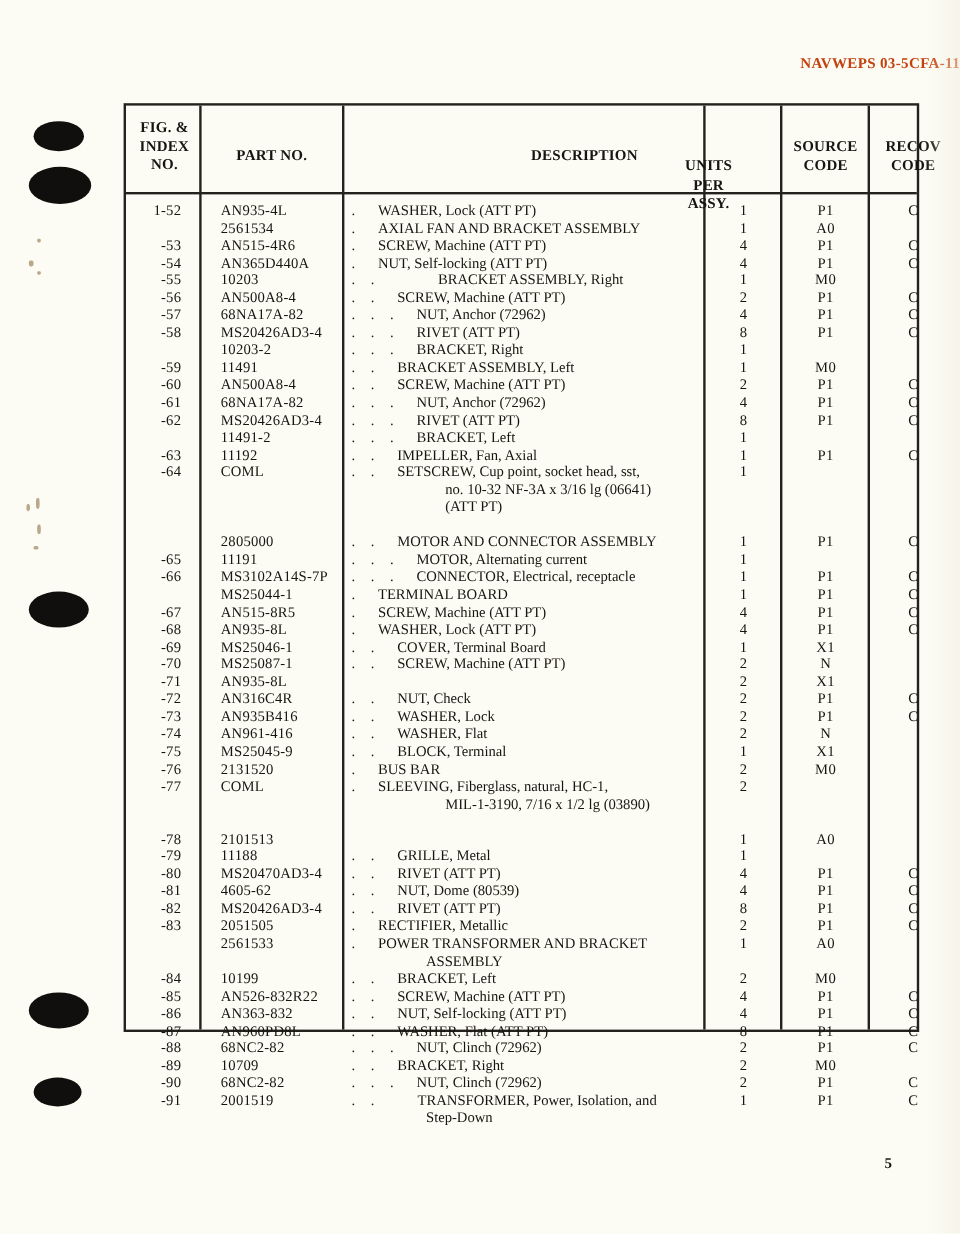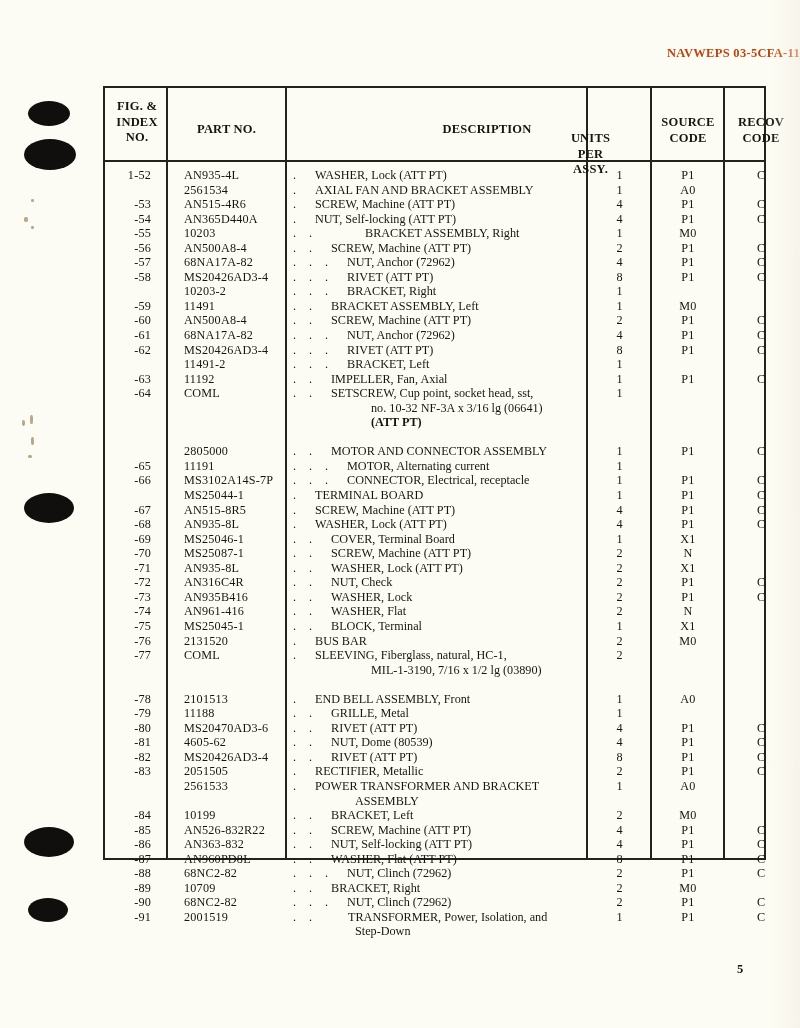--- a/index.html
+++ b/index.html
@@ -369,21 +369,21 @@
           <div class="cell c-index"></div>
           <div class="cell c-part"></div>
           <div class="cell c-desc"><span class="desc-text" style="padding-left: 78px;">no. 10-32 NF-3A x 3/16 lg (06641)</span></div>
           <div class="cell c-units"></div>
           <div class="cell c-source"></div>
           <div class="cell c-recov"></div>
         </div>
         <div class="row">
           <div class="cell c-index"></div>
           <div class="cell c-part"></div>
-          <div class="cell c-desc"><span class="desc-text" style="padding-left: 78px; font-weight: bold;">(ATT PT)</span></div>
+          <div class="cell c-desc"><span class="desc-text" style="padding-left: 78px;">(ATT PT)</span></div>
           <div class="cell c-units"></div>
           <div class="cell c-source"></div>
           <div class="cell c-recov"></div>
         </div>
         <div class="row"></div>
         <div class="row">
           <div class="cell c-index"></div>
           <div class="cell c-part">2805000</div>
           <div class="cell c-desc"><span class="dots"><i>.</i><i>.</i></span><span class="desc-text" style="padding-left: 6px;">MOTOR AND CONNECTOR ASSEMBLY</span></div>
           <div class="cell c-units">1</div>
@@ -442,21 +442,20 @@
           <div class="cell c-index">-70</div>
           <div class="cell c-part">MS25087-1</div>
           <div class="cell c-desc"><span class="dots"><i>.</i><i>.</i></span><span class="desc-text" style="padding-left: 6px;">SCREW, Machine (ATT PT)</span></div>
           <div class="cell c-units">2</div>
           <div class="cell c-source">N</div>
           <div class="cell c-recov"></div>
         </div>
         <div class="row">
           <div class="cell c-index">-71</div>
           <div class="cell c-part">AN935-8L</div>
-          <div class="cell c-desc"><span class="dots"><i>.</i><i>.</i></span><span class="desc-text" style="padding-left: 6px;">WASHER, Lock (ATT PT)</span></div>
           <div class="cell c-units">2</div>
           <div class="cell c-source">X1</div>
           <div class="cell c-recov"></div>
         </div>
         <div class="row">
           <div class="cell c-index">-72</div>
           <div class="cell c-part">AN316C4R</div>
           <div class="cell c-desc"><span class="dots"><i>.</i><i>.</i></span><span class="desc-text" style="padding-left: 6px;">NUT, Check</span></div>
           <div class="cell c-units">2</div>
           <div class="cell c-source">P1</div>
@@ -473,21 +472,21 @@
         <div class="row">
           <div class="cell c-index">-74</div>
           <div class="cell c-part">AN961-416</div>
           <div class="cell c-desc"><span class="dots"><i>.</i><i>.</i></span><span class="desc-text" style="padding-left: 6px;">WASHER, Flat</span></div>
           <div class="cell c-units">2</div>
           <div class="cell c-source">N</div>
           <div class="cell c-recov"></div>
         </div>
         <div class="row">
           <div class="cell c-index">-75</div>
-          <div class="cell c-part">MS25045-1</div>
+          <div class="cell c-part">MS25045-9</div>
           <div class="cell c-desc"><span class="dots"><i>.</i><i>.</i></span><span class="desc-text" style="padding-left: 6px;">BLOCK, Terminal</span></div>
           <div class="cell c-units">1</div>
           <div class="cell c-source">X1</div>
           <div class="cell c-recov"></div>
         </div>
         <div class="row">
           <div class="cell c-index">-76</div>
           <div class="cell c-part">2131520</div>
           <div class="cell c-desc"><span class="dots"><i>.</i></span><span class="desc-text" style="padding-left: 6px;">BUS BAR</span></div>
           <div class="cell c-units">2</div>
@@ -507,36 +506,35 @@
           <div class="cell c-part"></div>
           <div class="cell c-desc"><span class="desc-text" style="padding-left: 78px;">MIL-1-3190, 7/16 x 1/2 lg (03890)</span></div>
           <div class="cell c-units"></div>
           <div class="cell c-source"></div>
           <div class="cell c-recov"></div>
         </div>
         <div class="row"></div>
         <div class="row">
           <div class="cell c-index">-78</div>
           <div class="cell c-part">2101513</div>
-          <div class="cell c-desc"><span class="dots"><i>.</i></span><span class="desc-text" style="padding-left: 6px;">END BELL ASSEMBLY, Front</span></div>
           <div class="cell c-units">1</div>
           <div class="cell c-source">A0</div>
           <div class="cell c-recov"></div>
         </div>
         <div class="row">
           <div class="cell c-index">-79</div>
           <div class="cell c-part">11188</div>
           <div class="cell c-desc"><span class="dots"><i>.</i><i>.</i></span><span class="desc-text" style="padding-left: 6px;">GRILLE, Metal</span></div>
           <div class="cell c-units">1</div>
           <div class="cell c-source"></div>
           <div class="cell c-recov"></div>
         </div>
         <div class="row">
           <div class="cell c-index">-80</div>
-          <div class="cell c-part">MS20470AD3-6</div>
+          <div class="cell c-part">MS20470AD3-4</div>
           <div class="cell c-desc"><span class="dots"><i>.</i><i>.</i></span><span class="desc-text" style="padding-left: 6px;">RIVET (ATT PT)</span></div>
           <div class="cell c-units">4</div>
           <div class="cell c-source">P1</div>
           <div class="cell c-recov">C</div>
         </div>
         <div class="row">
           <div class="cell c-index">-81</div>
           <div class="cell c-part">4605-62</div>
           <div class="cell c-desc"><span class="dots"><i>.</i><i>.</i></span><span class="desc-text" style="padding-left: 6px;">NUT, Dome (80539)</span></div>
           <div class="cell c-units">4</div>

